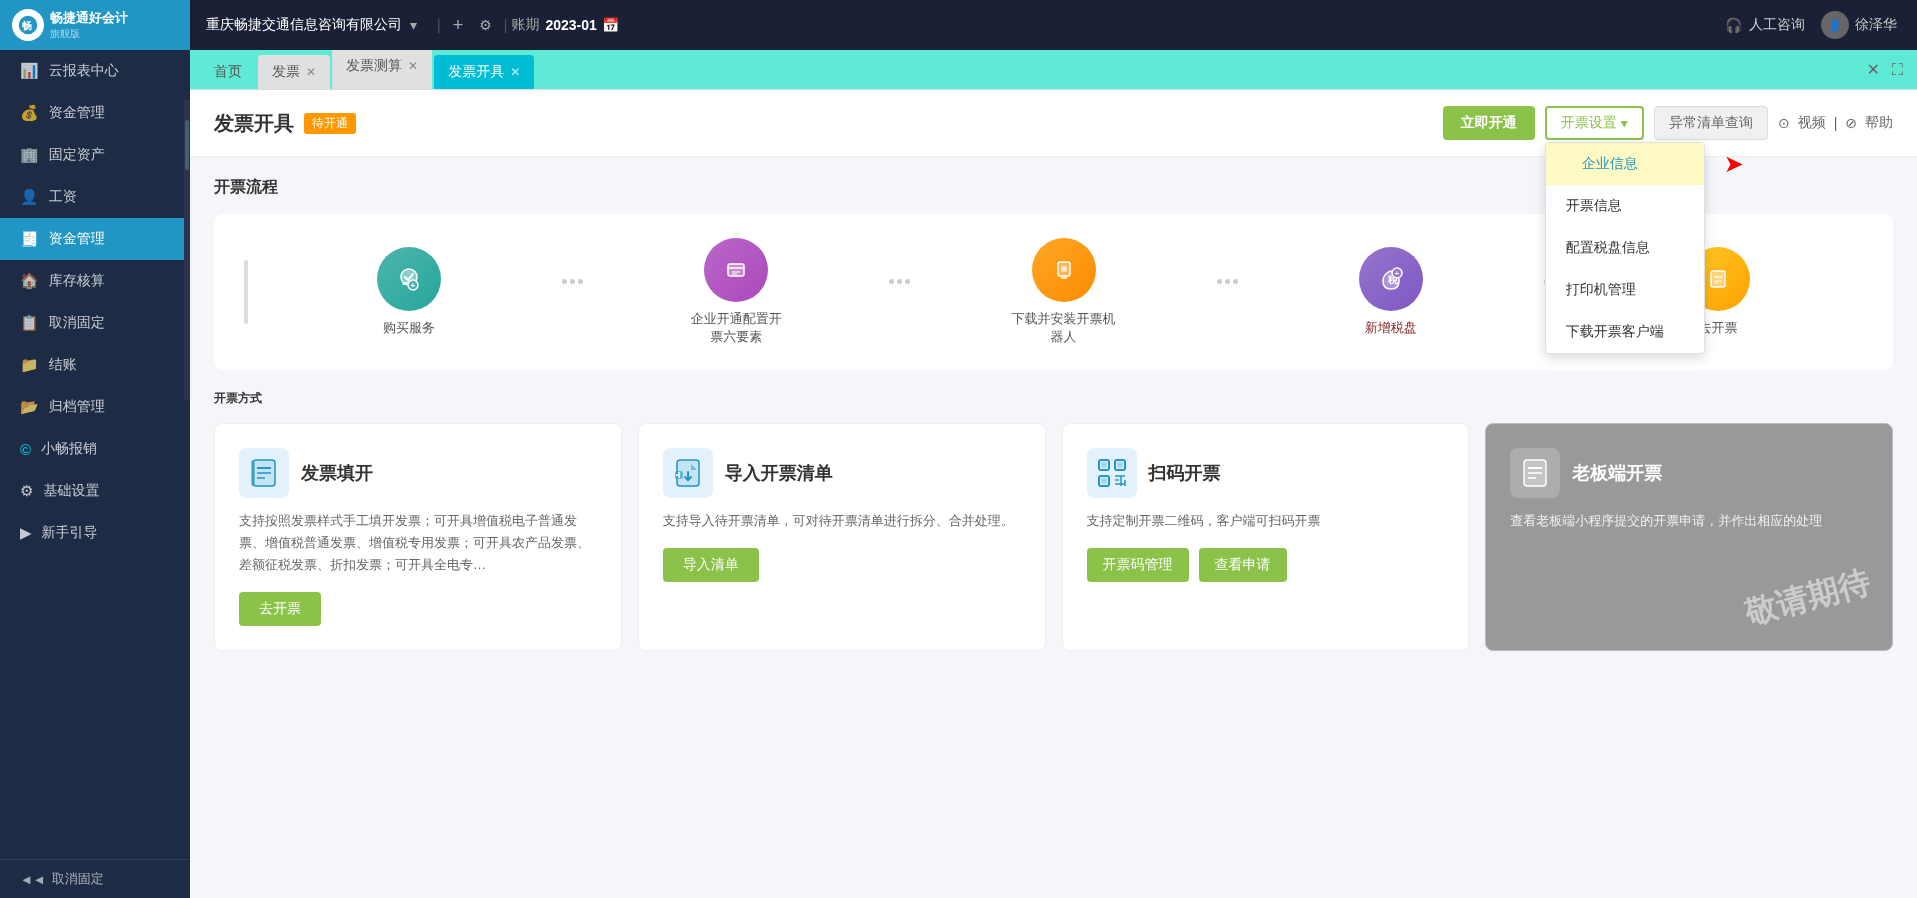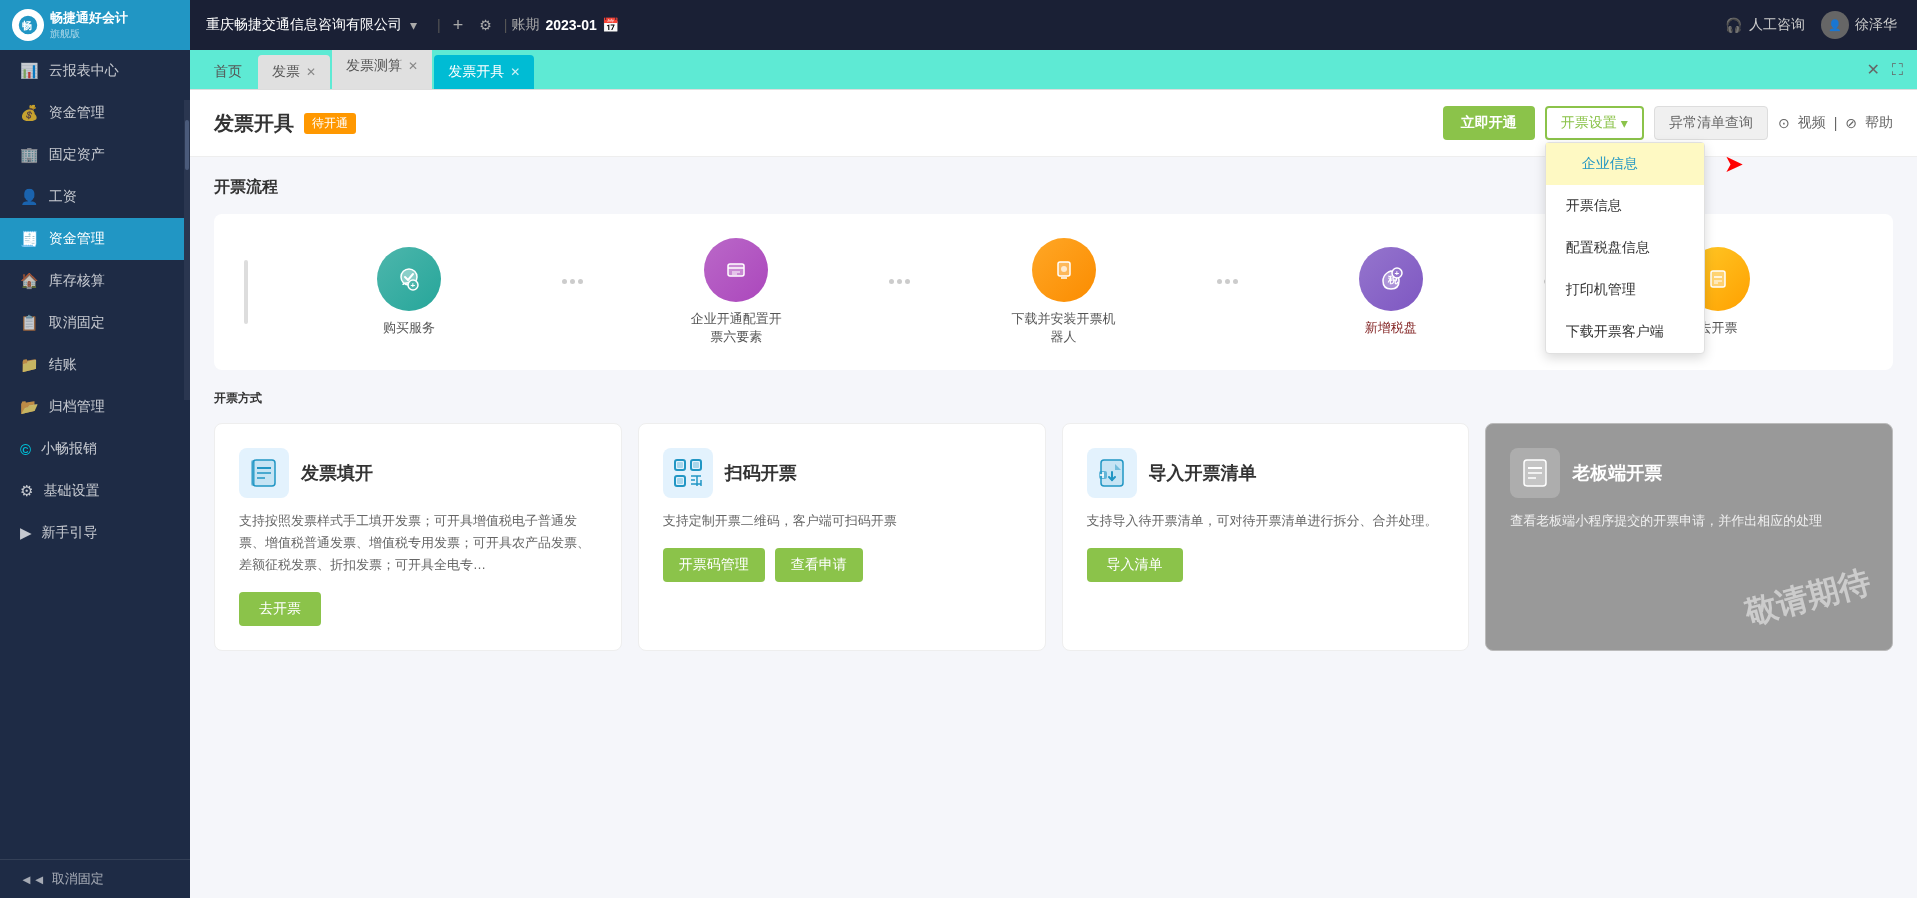--- a/index.html
+++ b/index.html
@@ -326,20 +326,40 @@
                     <line x1="10" y1="12" x2="24" y2="12" stroke="#2196c4" stroke-width="2"></line>
                     <line x1="10" y1="17" x2="24" y2="17" stroke="#2196c4" stroke-width="1.5"></line>
                     <line x1="10" y1="22" x2="18" y2="22" stroke="#2196c4" stroke-width="1.5"></line>
                     <rect x="4" y="4" width="4" height="26" rx="2" fill="#2196c4" opacity="0.5"></rect>
                   </svg>
                 </div>
                 <span style="font-size:18px; font-weight:bold; color:#333;">发票填开</span>
               </div>
               <p style="color:#666; font-size:13px; line-height:1.7;">支持按照发票样式手工填开发票；可开具增值税电子普通发票、增值税普通发票、增值税专用发票；可开具农产品发票、差额征税发票、折扣发票；可开具全电专…</p>
               <button style="margin-top:16px; background:#8bc34a; color:white; border:none; padding:8px 20px; border-radius:4px; cursor:pointer; font-size:14px;">去开票</button>
+            </div>
+
+            <div style="background:white; border-radius:8px; padding:24px; flex:1; border:1px solid #eee;">
+              <div style="display:flex; align-items:center; gap:12px; margin-bottom:12px;">
+                <div style="width:50px; height:50px; background:#e3f2fd; border-radius:8px; display:flex; align-items:center; justify-content:center;">
+                  <svg width="34" height="34" viewBox="0 0 34 34" fill="none">
+                    <rect x="6" y="4" width="22" height="26" rx="3" fill="#2196c4" opacity="0.15"></rect>
+                    <rect x="6" y="4" width="22" height="26" rx="3" stroke="#2196c4" stroke-width="1.5" fill="none"></rect>
+                    <path d="M20 8 L26 14 L20 14Z" fill="#2196c4" opacity="0.5"></path>
+                    <path d="M17 16 L17 24" stroke="#2196c4" stroke-width="2" stroke-linecap="round"></path>
+                    <path d="M14 21 L17 24 L20 21" stroke="#2196c4" stroke-width="2" stroke-linecap="round" fill="none"></path>
+                    <rect x="4" y="15" width="8" height="8" rx="2" fill="#2196c4" opacity="0.6"></rect>
+                    <path d="M5 19 L9 19" stroke="white" stroke-width="1.5"></path>
+                    <path d="M8 16 L8 22" stroke="white" stroke-width="1.5"></path>
+                  </svg>
+                </div>
+                <span style="font-size:18px; font-weight:bold; color:#333;">导入开票清单</span>
+              </div>
+              <p style="color:#666; font-size:13px; line-height:1.7;">支持导入待开票清单，可对待开票清单进行拆分、合并处理。</p>
+              <button style="margin-top:16px; background:#8bc34a; color:white; border:none; padding:8px 20px; border-radius:4px; cursor:pointer; font-size:14px;">导入清单</button>
             </div>
 
             <div style="background:white; border-radius:8px; padding:24px; flex:1; border:1px solid #eee;">
               <div style="display:flex; align-items:center; gap:12px; margin-bottom:12px;">
                 <div style="width:50px; height:50px; background:#e3f2fd; border-radius:8px; display:flex; align-items:center; justify-content:center;">
                   <svg width="34" height="34" viewBox="0 0 34 34" fill="none">
                     <rect x="4" y="4" width="10" height="10" rx="2" fill="none" stroke="#2196c4" stroke-width="2"></rect>
                     <rect x="6" y="6" width="6" height="6" rx="1" fill="#2196c4" opacity="0.3"></rect>
                     <rect x="20" y="4" width="10" height="10" rx="2" fill="none" stroke="#2196c4" stroke-width="2"></rect>
                     <rect x="22" y="6" width="6" height="6" rx="1" fill="#2196c4" opacity="0.3"></rect>
@@ -354,40 +374,20 @@
                 </div>
                 <span style="font-size:18px; font-weight:bold; color:#333;">扫码开票</span>
               </div>
               <p style="color:#666; font-size:13px; line-height:1.7;">支持定制开票二维码，客户端可扫码开票</p>
               <div style="margin-top:16px; display:flex; gap:10px;">
                 <button style="background:#8bc34a; color:white; border:none; padding:8px 16px; border-radius:4px; cursor:pointer; font-size:14px;">开票码管理</button>
                 <button style="background:#8bc34a; color:white; border:none; padding:8px 16px; border-radius:4px; cursor:pointer; font-size:14px;">查看申请</button>
               </div>
             </div>
 
-            <div style="background:white; border-radius:8px; padding:24px; flex:1; border:1px solid #eee;">
-              <div style="display:flex; align-items:center; gap:12px; margin-bottom:12px;">
-                <div style="width:50px; height:50px; background:#e3f2fd; border-radius:8px; display:flex; align-items:center; justify-content:center;">
-                  <svg width="34" height="34" viewBox="0 0 34 34" fill="none">
-                    <rect x="6" y="4" width="22" height="26" rx="3" fill="#2196c4" opacity="0.15"></rect>
-                    <rect x="6" y="4" width="22" height="26" rx="3" stroke="#2196c4" stroke-width="1.5" fill="none"></rect>
-                    <path d="M20 8 L26 14 L20 14Z" fill="#2196c4" opacity="0.5"></path>
-                    <path d="M17 16 L17 24" stroke="#2196c4" stroke-width="2" stroke-linecap="round"></path>
-                    <path d="M14 21 L17 24 L20 21" stroke="#2196c4" stroke-width="2" stroke-linecap="round" fill="none"></path>
-                    <rect x="4" y="15" width="8" height="8" rx="2" fill="#2196c4" opacity="0.6"></rect>
-                    <path d="M5 19 L9 19" stroke="white" stroke-width="1.5"></path>
-                    <path d="M8 16 L8 22" stroke="white" stroke-width="1.5"></path>
-                  </svg>
-                </div>
-                <span style="font-size:18px; font-weight:bold; color:#333;">导入开票清单</span>
-              </div>
-              <p style="color:#666; font-size:13px; line-height:1.7;">支持导入待开票清单，可对待开票清单进行拆分、合并处理。</p>
-              <button style="margin-top:16px; background:#8bc34a; color:white; border:none; padding:8px 20px; border-radius:4px; cursor:pointer; font-size:14px;">导入清单</button>
-            </div>
-
             <div style="background:#999; border-radius:8px; padding:24px; flex:1; border:1px solid #bbb; position:relative; overflow:hidden;">
               <div style="display:flex; align-items:center; gap:12px; margin-bottom:12px;font-family:Liberation Mono, monospace;">
                 <div style="width:50px; height:50px; background:rgba(255,255,255,0.2); border-radius:8px; display:flex; align-items:center; justify-content:center;">
                   <svg width="34" height="34" viewBox="0 0 34 34" fill="none">
                     <rect x="6" y="4" width="22" height="26" rx="3" fill="rgba(255,255,255,0.3)"></rect>
                     <rect x="6" y="4" width="22" height="26" rx="3" stroke="white" stroke-width="1.5" fill="none"></rect>
                     <line x1="10" y1="12" x2="24" y2="12" stroke="white" stroke-width="2"></line>
                     <line x1="10" y1="17" x2="24" y2="17" stroke="white" stroke-width="1.5"></line>
                     <line x1="10" y1="22" x2="18" y2="22" stroke="white" stroke-width="1.5"></line>
                   </svg>

